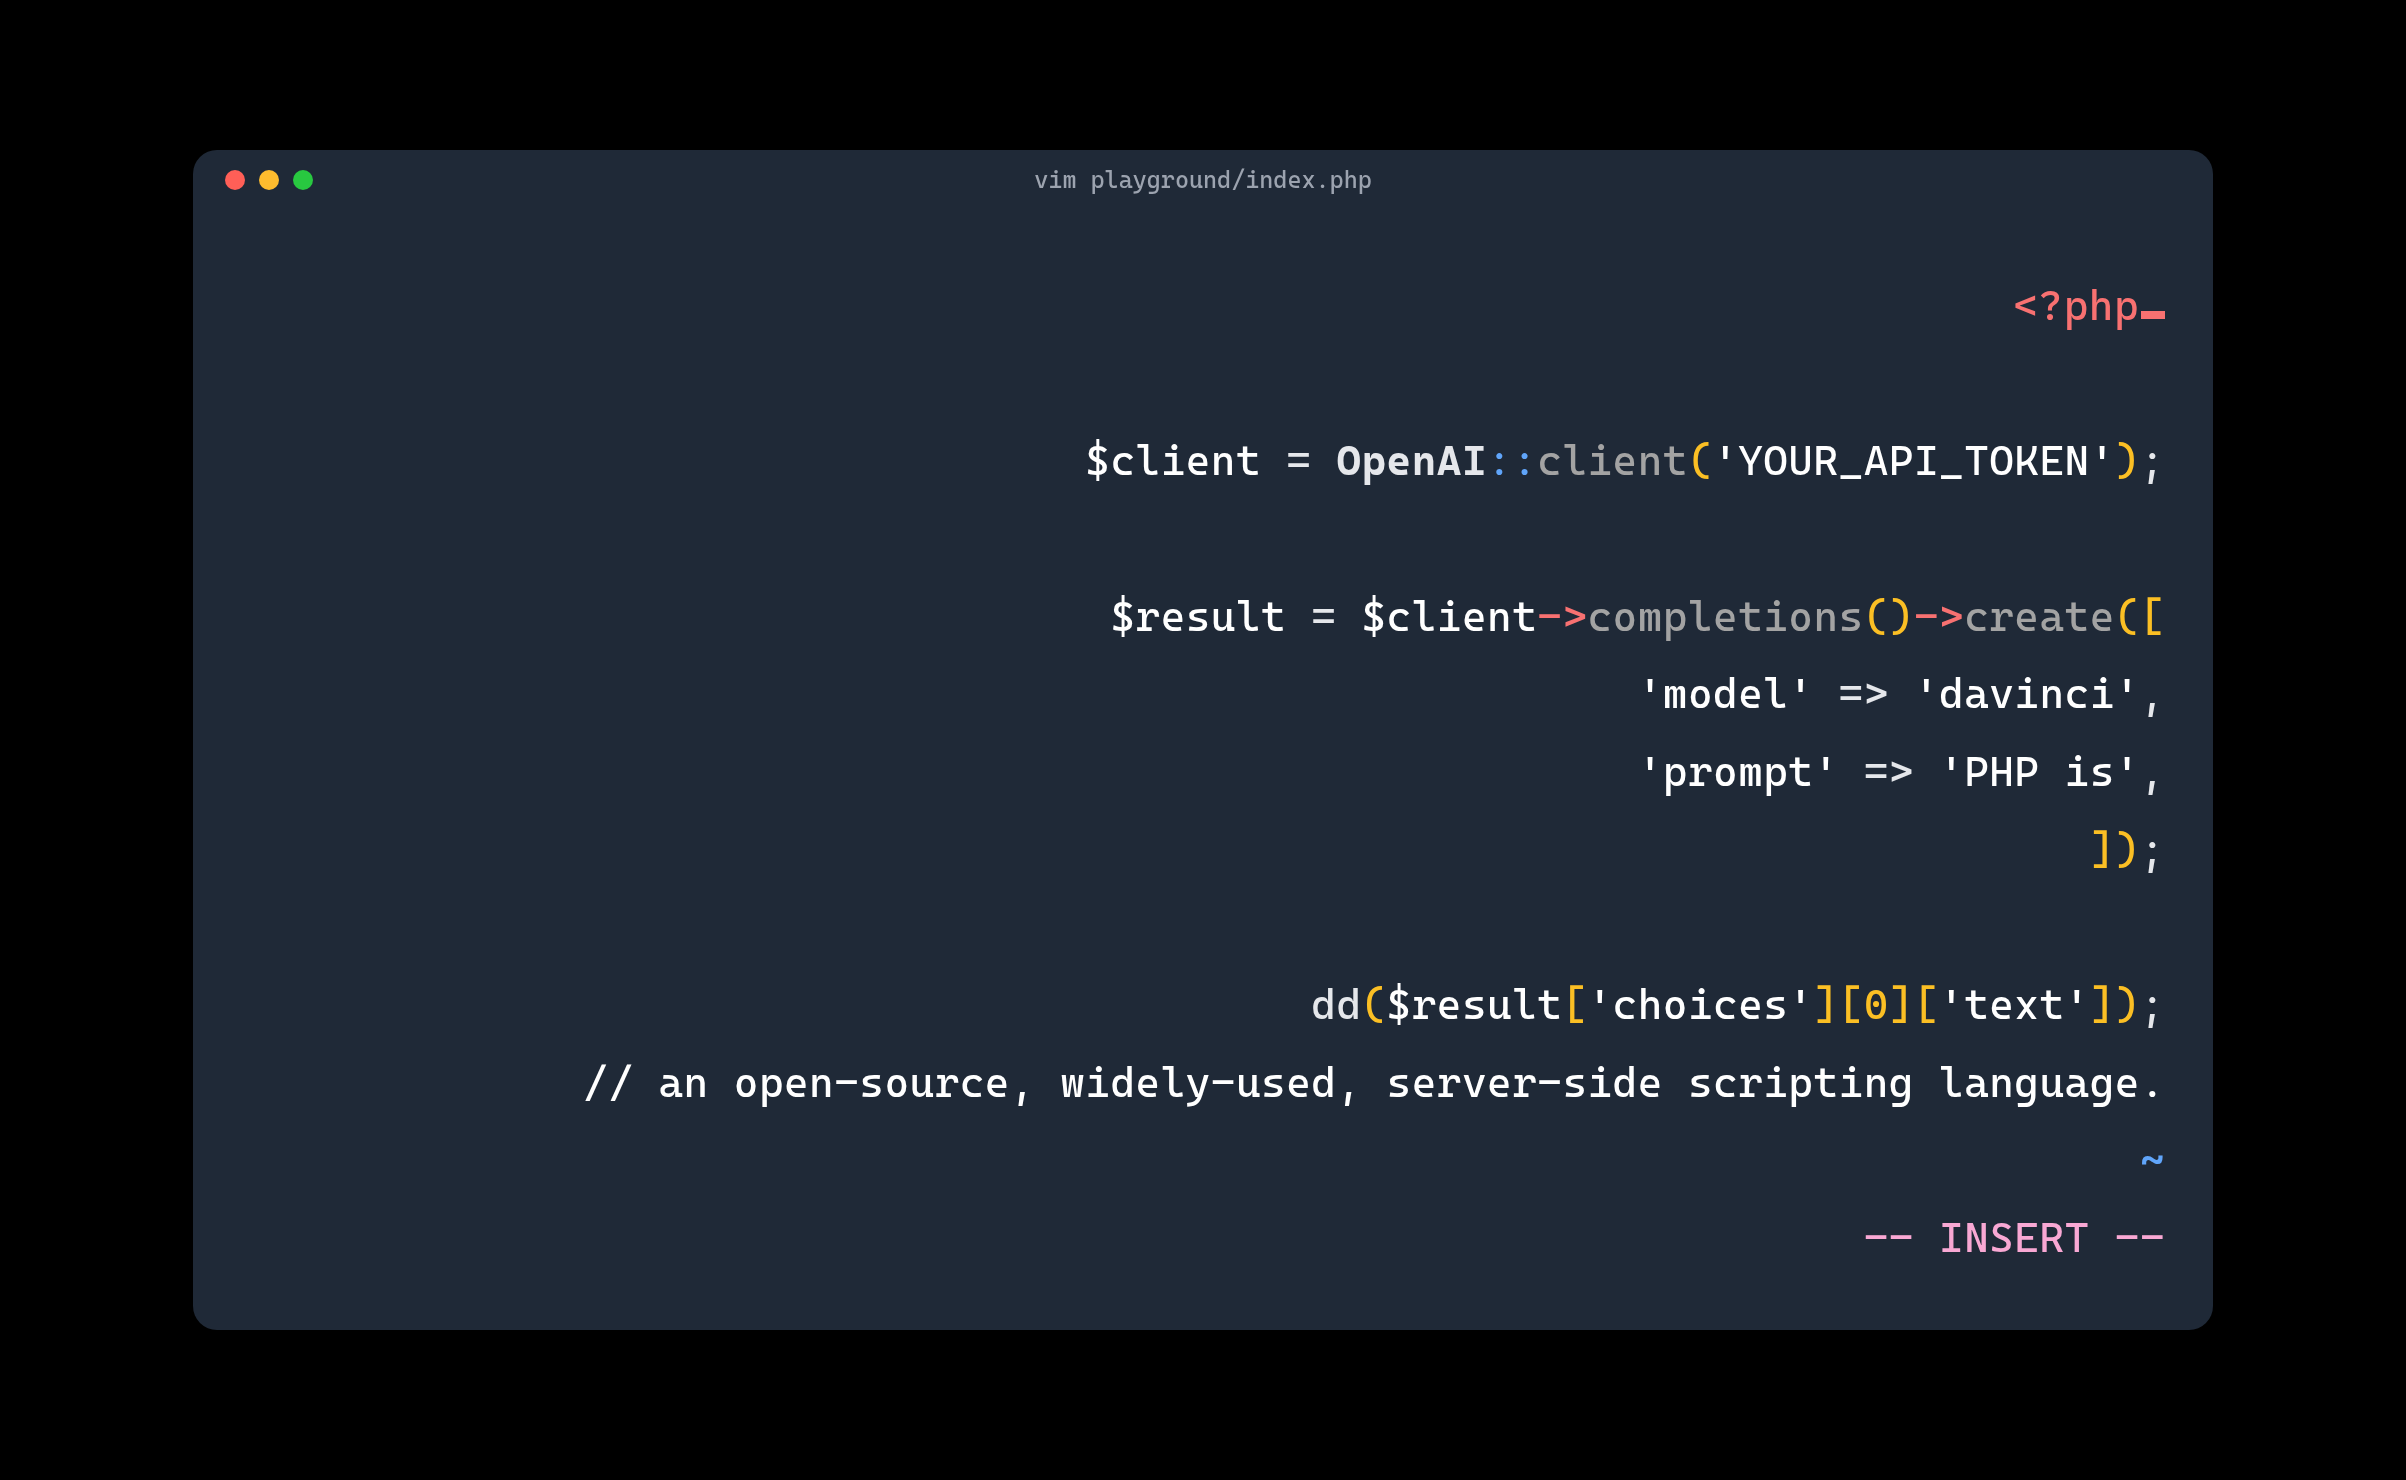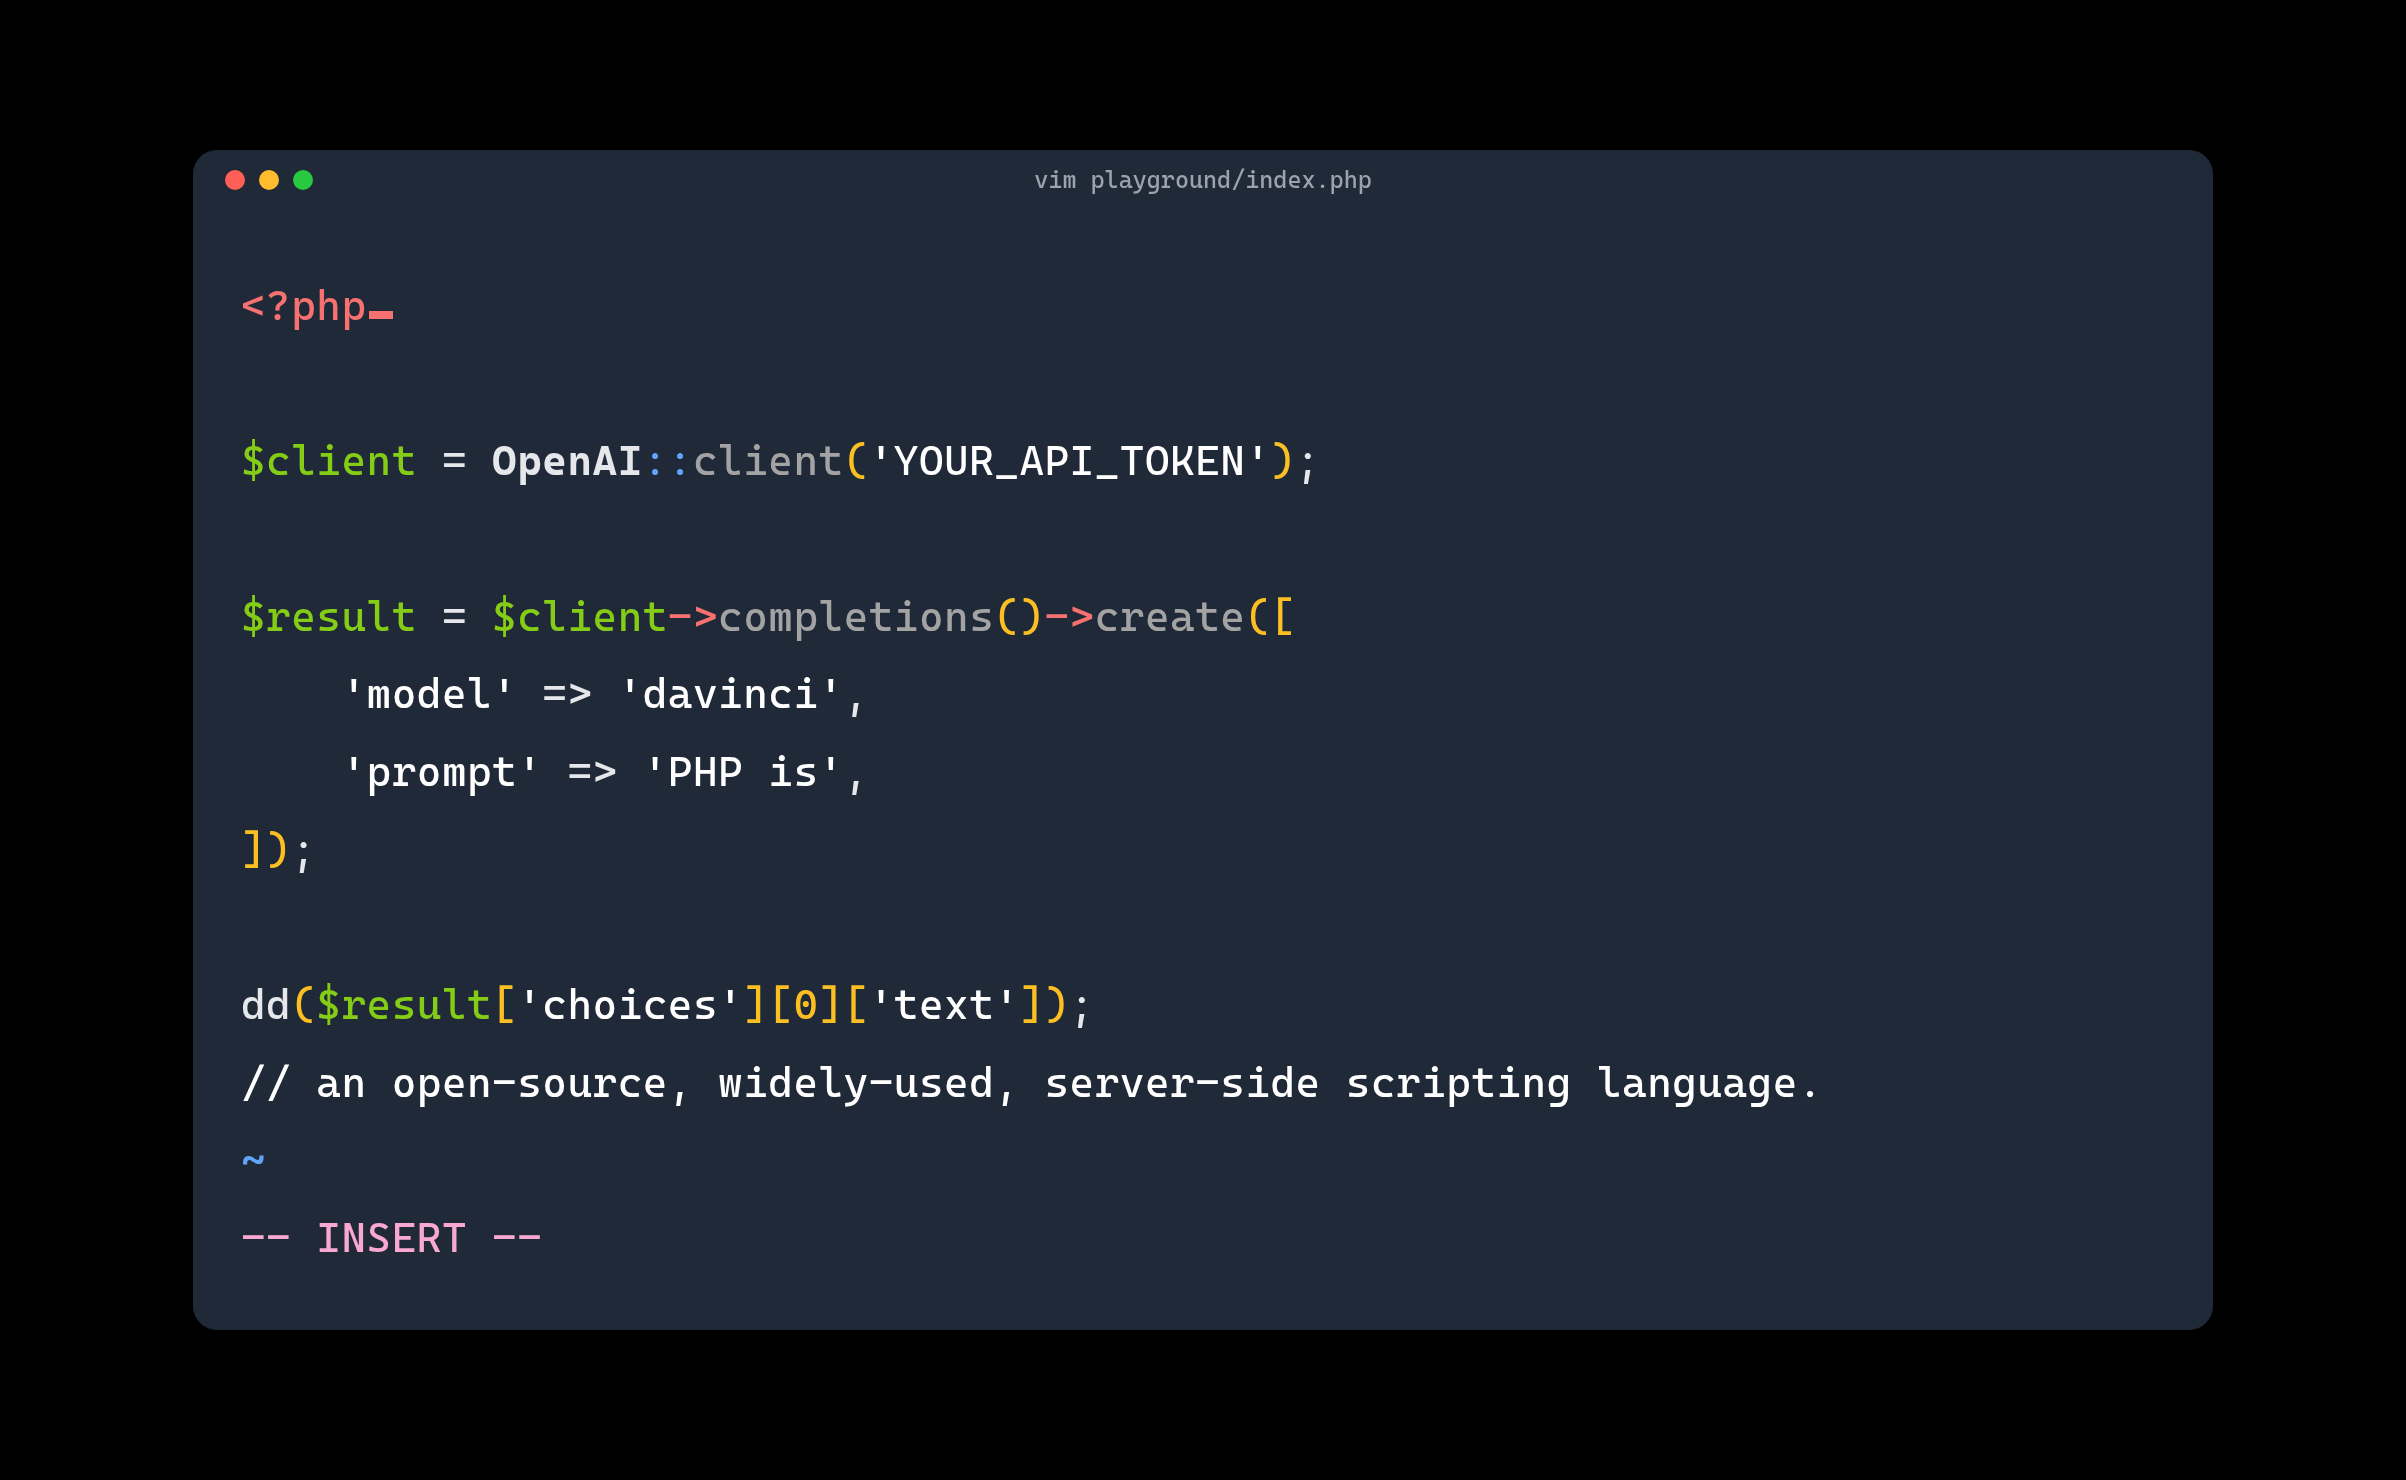--- a/index.html
+++ b/index.html
@@ -69,24 +69,25 @@
       font-size: 42px;
       line-height: 1.85;
       color: #e5e7eb;
       white-space: pre;
       letter-spacing: 0.5px;
     }
 
     .code-line {
       display: block;
       min-height: 1.85em;
+      text-align: right;
     }
 
     .tok-tag { color: #f87171; }
-    .tok-var { color: #84cc16; }
+    .tok-var { color: #ffffff; }
     .tok-op { color: #e5e7eb; }
     .tok-class { color: #e5e7eb; font-weight: bold; }
     .tok-scope { color: #60a5fa; }
     .tok-func { color: #a3a3a3; }
     .tok-paren { color: #fbbf24; }
     .tok-string { color: #ffffff; }
     .tok-punct { color: #e5e7eb; }
     .tok-arrow { color: #f87171; }
     .tok-bracket { color: #fbbf24; }
     .tok-num { color: #fbbf24; }

